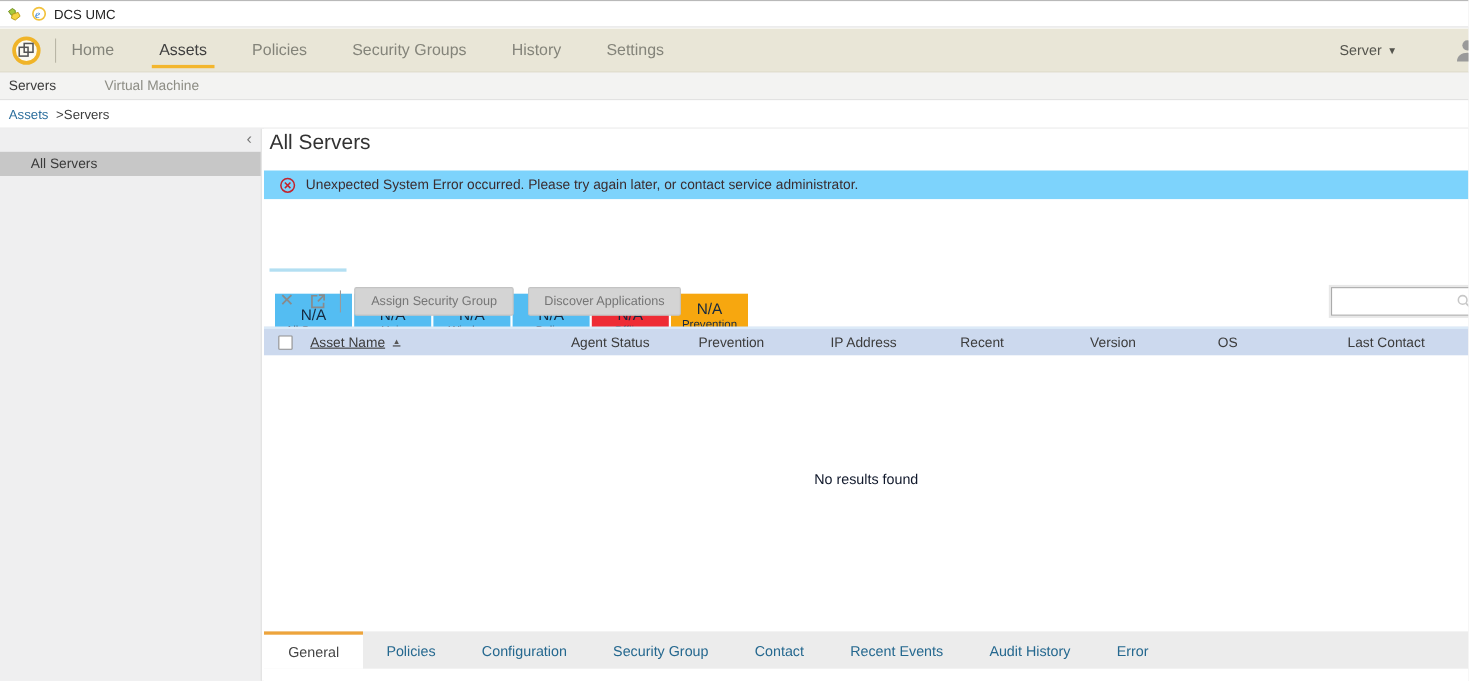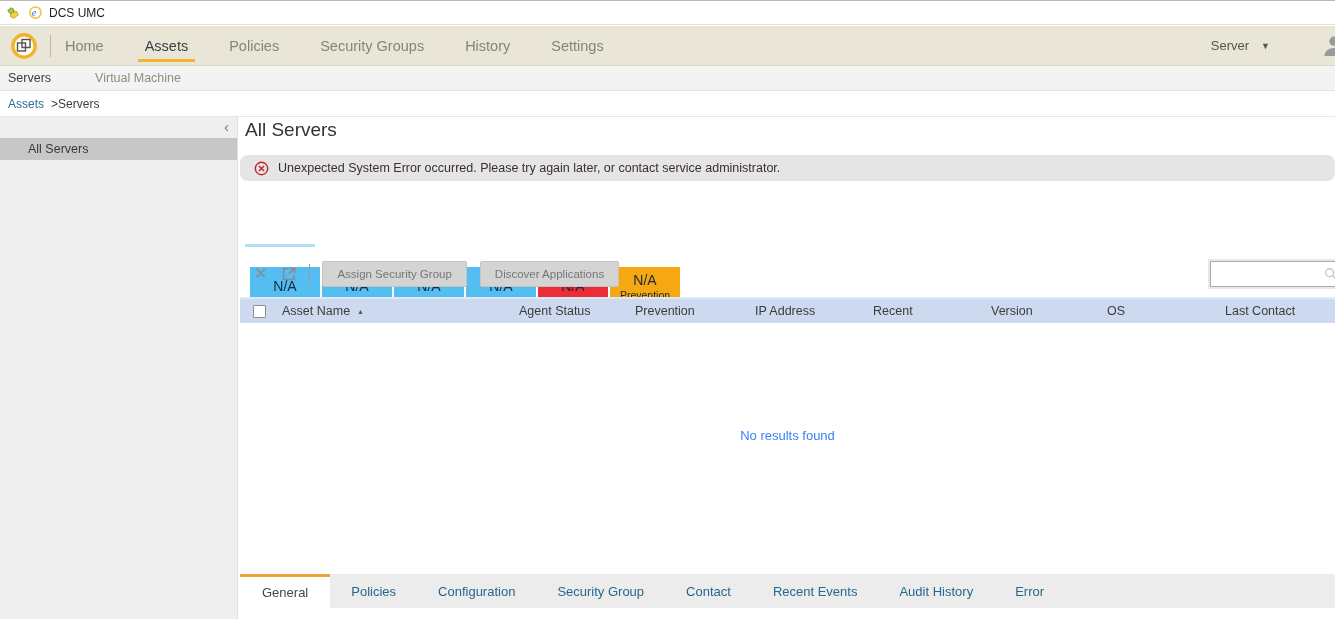--- a/index.html
+++ b/index.html
@@ -20,21 +20,21 @@
     border-bottom:1px solid #dbd8c8; display:flex; align-items:center; }
   .logo-wrap { margin-left:10px; width:28px; height:28px; flex:0 0 auto; cursor:pointer; }
   .nav-divider { width:1px; height:22px; background:#b9b6a6; margin:0 14px 0 12px; }
   .nav-items { display:flex; align-items:center; height:100%; gap:41px; }
   .nav-item { position:relative; font-size:14.5px; color:#84847a; height:100%;
     display:flex; align-items:center; cursor:pointer; }
   .nav-item.active { color:#3f3f3f; }
   .nav-item.active::after { content:""; position:absolute; left:-7px; right:-7px; bottom:3px;
     height:3px; background:#f3b62d; }
   .nav-right { margin-left:auto; display:flex; align-items:center; height:100%; }
-  .scope-selector { font-size:13px; color:#55554e; display:flex; align-items:center; gap:12px;
+  .scope-selector { font-size:13px; color:#55554e; display:flex; align-items:center; gap:5px;
     cursor:pointer; margin-right:52px; }
   .caret-down { font-size:9px; color:#55554e; }
   .user-icon { width:22px; height:24px; margin-right:-9px; overflow:hidden; }
 
   
   .subnav { position:absolute; top:66px; left:0; right:0; height:25px; background:#f3f3f2;
     border-bottom:1px solid #e2e2e2; display:flex; align-items:center; gap:44px; padding-left:8px; }
   .subnav-item { font-size:12.5px; color:#8d8d85; cursor:pointer; }
   .subnav-item.active { color:#3c3c3c; }
 
@@ -54,22 +54,22 @@
     cursor:pointer; line-height:14px; }
   .sidebar-item { margin-top:21px; height:22px; display:flex; align-items:center;
     padding-left:28px; font-size:12.5px; color:#3a3a3a; cursor:pointer; }
   .sidebar-item.selected { background:#c7c7c7; }
 
   .main { position:absolute; top:0; left:240px; width:1095px; bottom:0; background:#fff;
     overflow:hidden; }
   .page-title { position:absolute; top:2px; left:5px; font-size:19px; font-weight:400;
     color:#333; }
 
-  .error-banner { position:absolute; top:38px; left:0; right:0; height:26px; background:#e5e5e5;
-    display:flex; align-items:center; gap:9px; padding-left:14px;border-radius:8px; }
+  .error-banner { position:absolute; top:38px; left:0; right:0; height:26px; background:#7dd3fc;
+    display:flex; align-items:center; gap:9px; padding-left:14px; }
   .error-icon { width:15px; height:15px; flex:0 0 auto; }
   .error-text { font-size:12.5px; color:#3b2d30; }
 
   .tiles { position:absolute; top:75px; left:5px; display:flex; gap:2px; }
   .tile { width:70px; height:50px; display:flex; flex-direction:column; align-items:center;
     justify-content:center; cursor:pointer; color:#16293f; text-align:center; }
   .tile-value { font-size:14px; line-height:17px; }
   .tile-label { font-size:10.5px; line-height:12px; }
   .tile-underline { position:absolute; top:52px; left:0; width:70px; height:3px;
     background:#b3dff2; }
@@ -89,27 +89,27 @@
     font-size:12px; font-family:"Liberation Sans",sans-serif; }
   .search-glyph { position:absolute; right:2px; top:5px; width:14px; height:14px; opacity:.55; }
 
   .table-header { position:absolute; top:180px; left:0; right:0; height:26px; background:#ccd9ee;
     border-top:2px solid #dceaf8; display:flex; align-items:center; font-size:12.5px;
     color:#3c3c3c; }
   .th { flex:0 0 auto; display:flex; align-items:center; }
   .th-check { width:42px; padding-left:13px; }
   .th-check .cb { width:13px; height:13px; background:#fff; border:1px solid #8f8f8f;
     border-radius:1px; cursor:pointer; }
-  .th-asset { width:237px; }
+  .th-asset { width:237px;text-decoration:underline; }
   .th-w116 { width:116px; } .th-w120 { width:120px; } .th-w118 { width:118px; }
   .th-last { flex:1 1 auto; }
   .sort-arrow { font-size:7px; color:#555; margin-left:7px; margin-top:1px; }
 
   .empty-msg { position:absolute; top:311px; left:0; right:0; text-align:center;
-    font-size:13px; color:#3b82f6; }
+    font-size:13px; color:#0f172a; }
 
   .detail-tabs { position:absolute; top:457px; left:0; right:0; height:34px; background:#ececec;
     display:flex; align-items:stretch; }
   .dtab { font-size:13px; color:#25688f; display:flex; align-items:center; padding:0 21px;
     cursor:pointer; }
   .dtab.active { background:#ffffff; color:#454545; border-top:3px solid #eda43c;
     padding:0 22px; }
   .tabs-bottom-strip { position:absolute; top:491px; left:0; right:0; bottom:0; background:#fff; }
 </style>
 </head>

